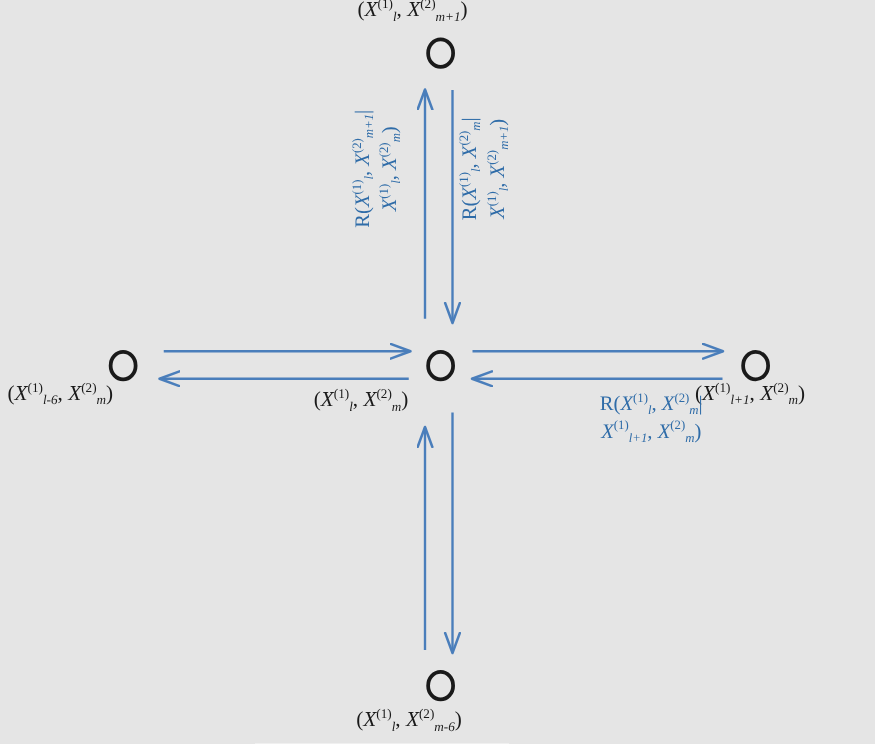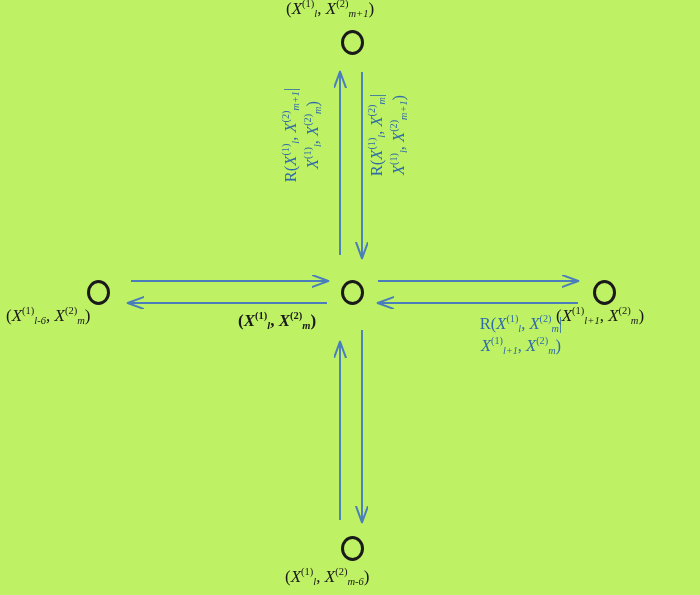--- a/index.html
+++ b/index.html
@@ -7,21 +7,21 @@
     padding: 0;
     background: #ffffff;
   }
   body {
     font-family: "Liberation Serif", "DejaVu Serif", serif;
   }
   #canvas {
     position: relative;
     width: 700px;
     height: 595px;
-    background: #bef264;
+    background: #e5e5e5;
     overflow: hidden;
   }
   #edges {
     position: absolute;
     left: 0;
     top: 0;
     width: 700px;
     height: 595px;
   }
 
@@ -105,21 +105,21 @@
   <div class="node" style="left:341px; top:536px;"></div>
 
   <div class="state-label" style="left:286px; top:-2px;">
     <span>(</span><span class="mvar">X</span><sup>(1)</sup><sub>l</sub><span>, </span><span class="mvar">X</span><sup>(2)</sup><sub>m+1</sub><span>)</span>
   </div>
 
   <div class="state-label" style="left:6px; top:305px;">
     <span>(</span><span class="mvar">X</span><sup>(1)</sup><sub>l-6</sub><span>, </span><span class="mvar">X</span><sup>(2)</sup><sub>m</sub><span>)</span>
   </div>
 
-  <div class="state-label" style="left:238px; top:310px;font-weight:bold;">
+  <div class="state-label" style="left:251px; top:310px;">
     <span>(</span><span class="mvar">X</span><sup>(1)</sup><sub>l</sub><span>, </span><span class="mvar">X</span><sup>(2)</sup><sub>m</sub><span>)</span>
   </div>
 
   <div class="state-label" style="left:556px; top:305px;">
     <span>(</span><span class="mvar">X</span><sup>(1)</sup><sub>l+1</sub><span>, </span><span class="mvar">X</span><sup>(2)</sup><sub>m</sub><span>)</span>
   </div>
 
   <div class="state-label" style="left:285px; top:566px;">
     <span>(</span><span class="mvar">X</span><sup>(1)</sup><sub>l</sub><span>, </span><span class="mvar">X</span><sup>(2)</sup><sub>m-6</sub><span>)</span>
   </div>

